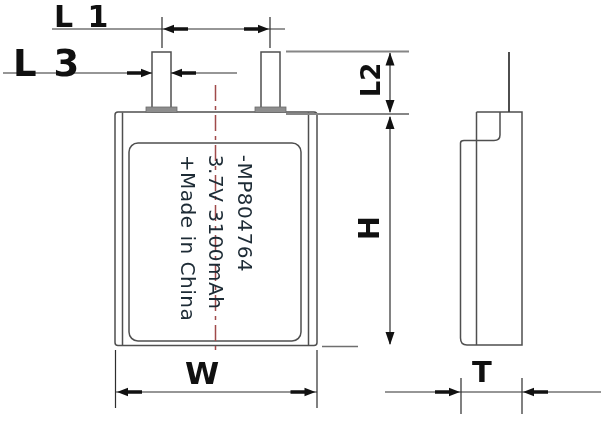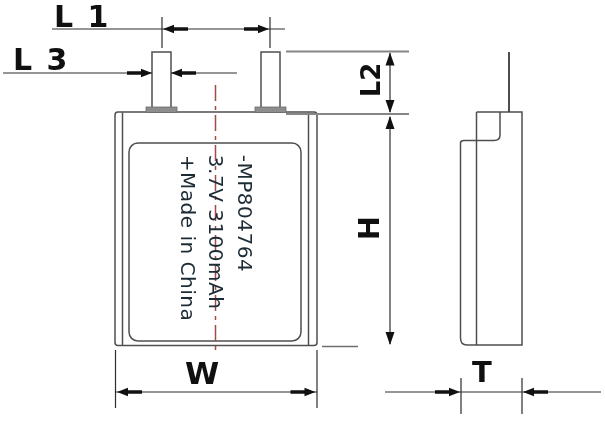--- a/index.html
+++ b/index.html
@@ -95,21 +95,21 @@
     <g>
       <path d="M385,392 H601" class="lw-thin"></path>
       <path d="M461,378 V414 M522,378 V414" class="lw-thin"></path>
       <polygon class="arrow" points="460,392 449,387.8 449,390.2 435,390.2 435,393.8 449,393.8 449,396.2"></polygon>
       <polygon class="arrow" points="523,392 534,387.8 534,390.2 548,390.2 548,393.8 534,393.8 534,396.2"></polygon>
     </g>
   </svg>
 
   <div class="dim-label" style="left:54px;top:2px;font-size:30px;">L 1</div>
 
-  <div class="dim-label" style="left:13px;top:45px;font-size:30px;">L 3</div>
+  <div class="dim-label" style="left:13px;top:45px;font-size:37px;">L 3</div>
 
   <div class="dim-label vert" style="left:371px;top:80px;font-size:26px;letter-spacing:0;">L2</div>
 
   <div class="dim-label vert" style="left:369px;top:228px;font-size:29px;letter-spacing:0;">H</div>
 
   <div class="dim-label center" style="left:202px;top:373px;font-size:31px;letter-spacing:0;">W</div>
 
   <div class="dim-label center" style="left:482px;top:372px;font-size:29px;letter-spacing:0;">T</div>
 
   <div id="cell-text">

